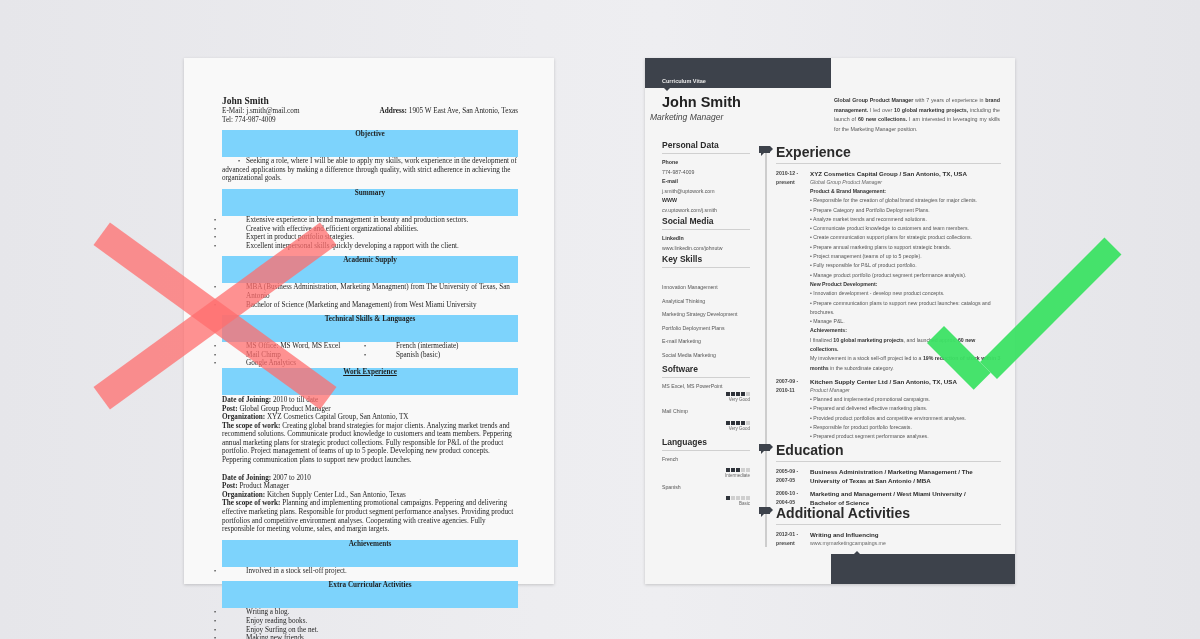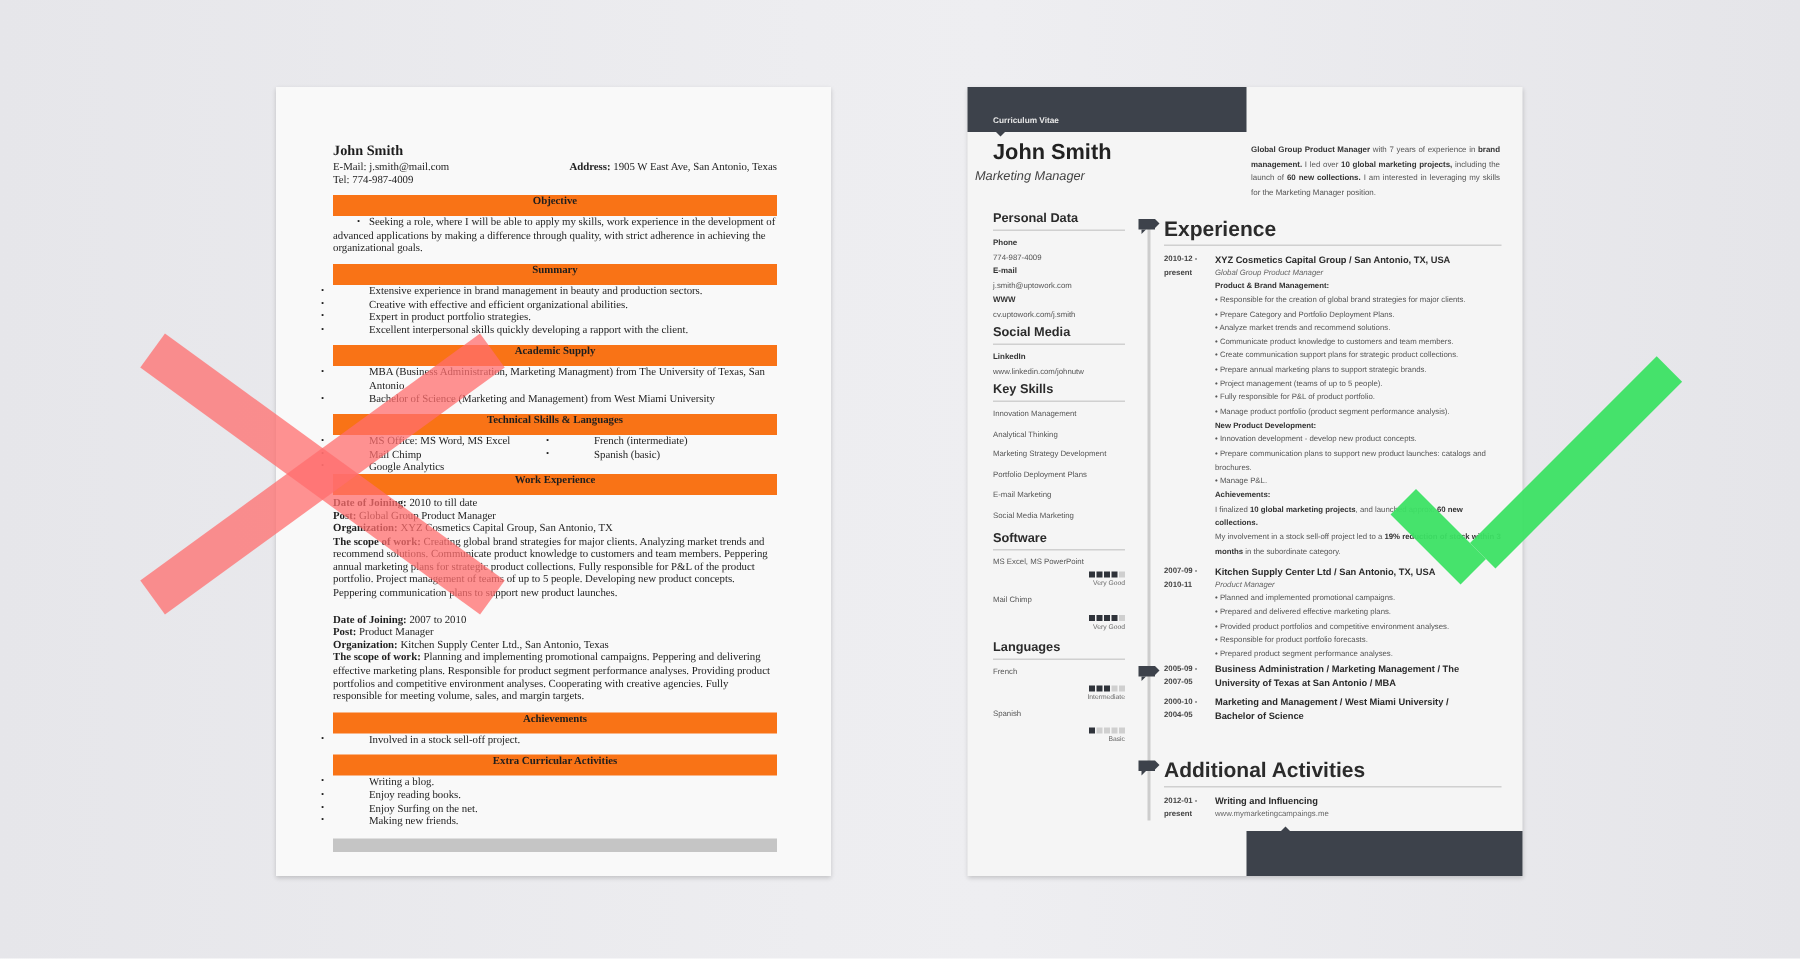--- a/index.html
+++ b/index.html
@@ -18,24 +18,24 @@
     font-family: "Liberation Serif", serif;
     color: #1e1e1e;
     font-size: 7.2px;
     line-height: 8.6px;
   }
   .pl-inner { position: absolute; left: 38px; top: 38px; width: 296px; }
   .pl-name { font-weight: bold; font-size: 9.5px; line-height: 11px; }
   .pl-contact { display: flex; justify-content: space-between; }
   .pl-contact b { font-weight: bold; }
   .pl-head {
-    background: #f97316; text-align: center; font-weight: bold;
-    margin-top: 6px; height: 14px; line-height: 9px;
-  }
-  .pl-head.tight { margin-top: 0; }
+    background: #7dd3fc; text-align: center; font-weight: bold;
+    margin-top: 6px; height: 27px; line-height: 9px;
+  }
+  .pl-head.tight { margin-top: 0; text-decoration: underline; }
   .pl-list { list-style: none; }
   .pl-list li { position: relative; padding-left: 24px; }
   .pl-list li::before { content: "•"; position: absolute; left: -8px; top: 0; font-size: 6px; }
   .pl-list.obj li { padding-left: 0; text-indent: 24px; }
   .pl-skills { display: grid; grid-template-columns: 130px 1fr; }
   .pl-skills .col { list-style: none; }
   .pl-skills .col li { position: relative; padding-left: 24px; }
   .pl-skills .col li::before { content: "•"; position: absolute; left: -8px; font-size: 6px; }
   .pl-skills .col.r li::before { left: 12px; }
   .pl-job { margin-top: 1px; }
@@ -237,21 +237,21 @@
     <div class="pr-val">774-987-4009</div>
     <div class="pr-label">E-mail</div>
     <div class="pr-val">j.smith@uptowork.com</div>
     <div class="pr-label">WWW</div>
     <div class="pr-val">cv.uptowork.com/j.smith</div>
 
     <div class="pr-sec-title" style="margin-top:2px">Social Media</div>
     <div class="pr-label">LinkedIn</div>
     <div class="pr-val">www.linkedin.com/johnutw</div>
 
-    <div class="pr-sec-title" style="margin-top:2px;margin-bottom:2px">Key Skills</div>
+    <div class="pr-sec-title" style="margin-top:2px;margin-bottom:13px">Key Skills</div>
     <div class="pr-skill">Innovation Management</div>
     <div class="pr-skill">Analytical Thinking</div>
     <div class="pr-skill">Marketing Strategy Development</div>
     <div class="pr-skill">Portfolio Deployment Plans</div>
     <div class="pr-skill">E-mail Marketing</div>
     <div class="pr-skill">Social Media Marketing</div>
 
     <div class="pr-sec-title" style="margin-top:2px">Software</div>
     <div class="pr-item">
       <div class="pr-val">MS Excel, MS PowerPoint</div>
@@ -346,20 +346,21 @@
         <div class="pr-ebullet">• Planned and implemented promotional campaigns.</div>
         <div class="pr-ebullet">• Prepared and delivered effective marketing plans.</div>
         <div class="pr-ebullet">• Provided product portfolios and competitive environment analyses.</div>
         <div class="pr-ebullet">• Responsible for product portfolio forecasts.</div>
         <div class="pr-ebullet">• Prepared product segment performance analyses.</div>
       </div>
     </div>
   </div>
 
   <div class="pr-right" style="top:384px">
+    <div class="pr-rsec-title">Education</div>
     <div class="pr-entry">
       <div class="pr-date">
         <div>2005-09 -</div>
         <div>2007-05</div>
       </div>
       <div>
         <div class="pr-ehead">Business Administration / Marketing Management / The</div>
         <div class="pr-ehead">University of Texas at San Antonio / MBA</div>
       </div>
     </div>

